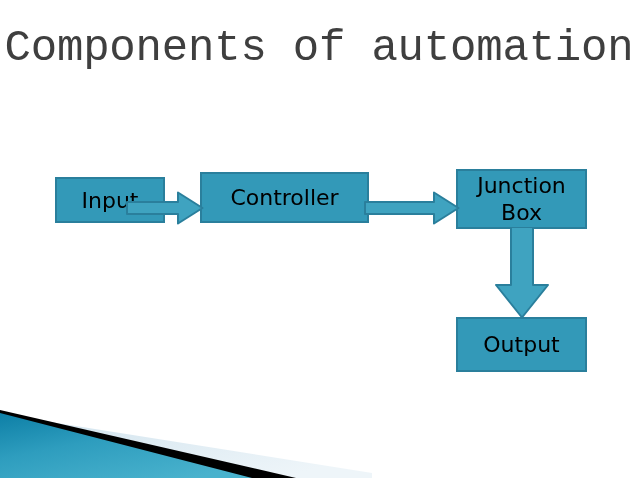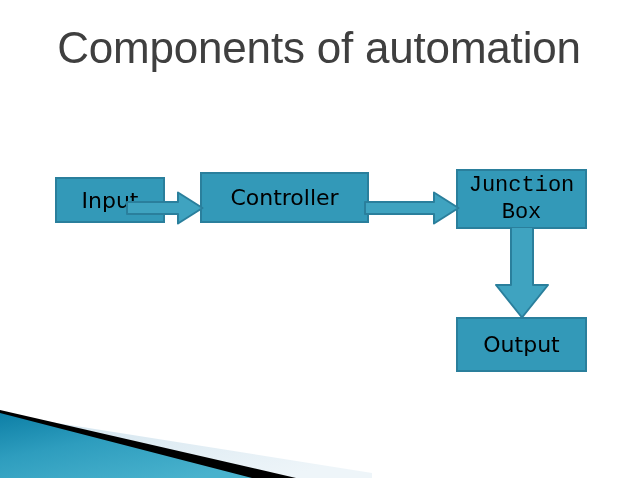--- a/index.html
+++ b/index.html
@@ -18,21 +18,21 @@
     overflow: hidden;
   }
 
   
   #slide-title {
     position: absolute;
     left: 0;
     top: 22px;
     width: 638px;
     text-align: center;
-    font-family: Liberation Sans, sans-serif;
+    font-family: Liberation Mono, monospace;
     font-size: 44px;
     line-height: 52px;
     font-weight: 400;
     color: #3f3f3f;
     letter-spacing: -0.2px;
     white-space: nowrap;
   }
 
   
   .flow-box {
@@ -47,21 +47,21 @@
     font-weight: 400;
     display: flex;
     align-items: center;
     justify-content: center;
     text-align: center;
     white-space: pre-line;
   }
 
   #box-input      { left: 32px;  top: 177px; width: 110px; height: 46px; margin-left: 23px; }
   #box-controller { left: 200px; top: 172px; width: 169px; height: 51px; }
-  #box-junction   { left: 456px; top: 169px; width: 131px; height: 60px; font-family: Liberation Mono, monospace; }
+  #box-junction   { left: 456px; top: 169px; width: 131px; height: 60px; }
   #box-output     { left: 456px; top: 317px; width: 131px; height: 55px; }
 
   
   .arrow { position: absolute; }
   .arrow svg { display: block; }
 
   #arrow-input-controller  { left: 126px; top: 191px; }
   #arrow-controller-junction { left: 364px; top: 191px; }
   #arrow-junction-output   { left: 494px; top: 227px; }
 

